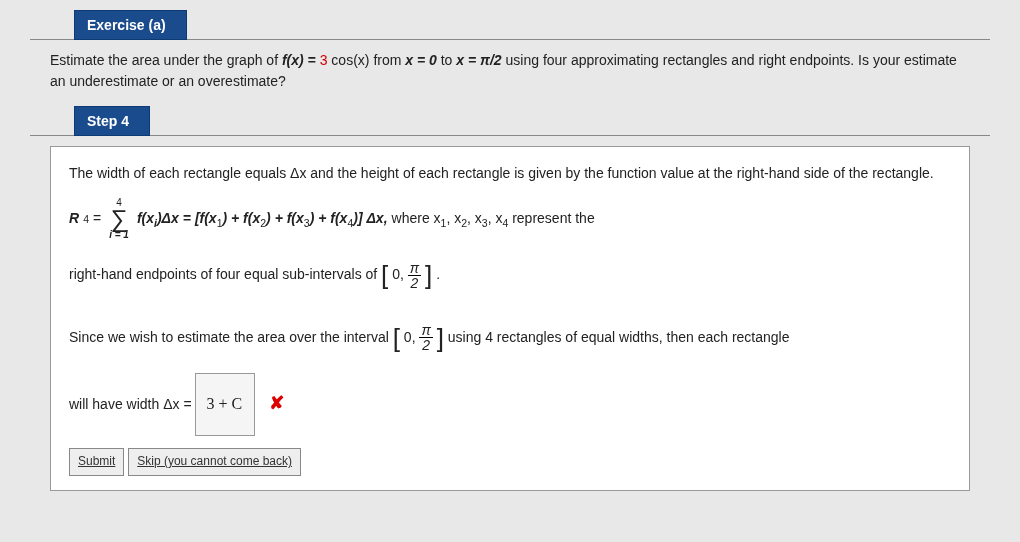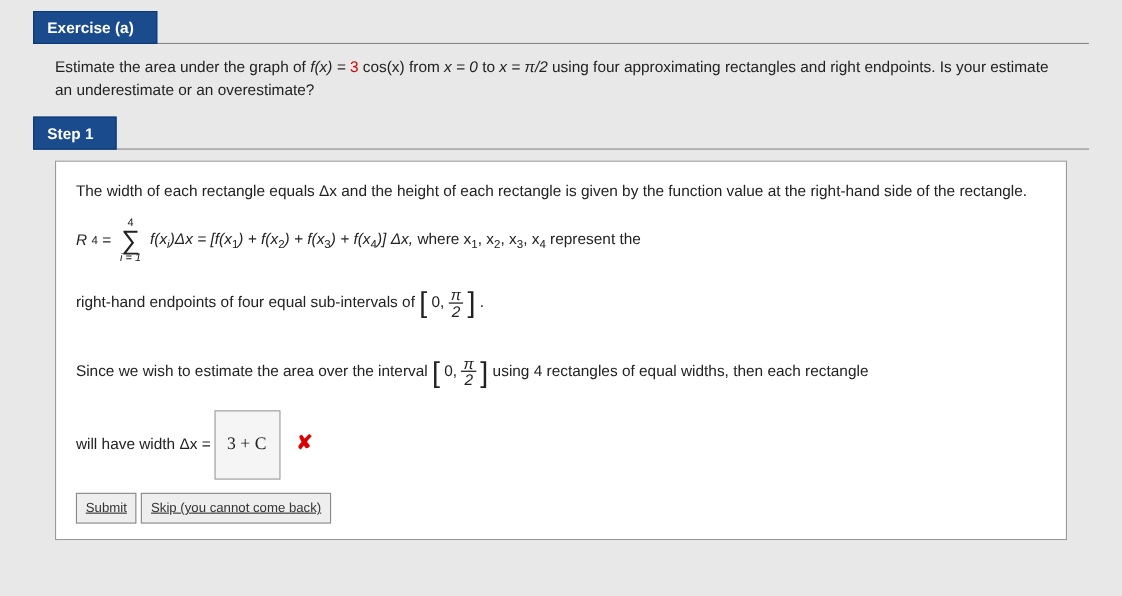--- a/index.html
+++ b/index.html
@@ -14,33 +14,34 @@
     overflow: hidden;
   }
   .section-header {
     display: inline-block;
     background: #1a4b8c;
     color: #fff;
     padding: 6px 20px 6px 12px;
     font-weight: bold;
     font-size: 14px;
     border: 1px solid #0d3a73;
+    margin-left: 44px;
   }
   .rule {
     border-top: 1px solid #888;
     margin-top: -1px;
   }
   .content-block {
     padding: 10px 20px 14px 20px;
     line-height: 1.5;
     font-size: 14px;
   }
   .sub { vertical-align: sub; font-size: 0.75em; }
   .red { color: #c00; }
-  .ital { font-style: italic; }
+  .ital { font-style: italic; font-weight: bold; }
   .step-block {
     border: 1px solid #999;
     background: #fff;
     padding: 14px 18px;
     line-height: 1.8;
   }
   .step-block p { margin-bottom: 12px; }
   .math-line { white-space: nowrap; }
   .sigma {
     display: inline-block;
@@ -108,21 +109,21 @@
   <span class="red">3</span>
   <span> cos(x)</span>
   <span> from </span>
   <span class="ital">x = 0</span>
   <span> to </span>
   <span class="ital">x = π/2</span>
   <span> using four approximating rectangles and right endpoints. Is your estimate an underestimate or an overestimate?</span>
 </div>
 
 <div>
-  <span class="section-header">Step 1</span>
+  <span class="section-header">Step 4</span>
   <div class="rule"></div>
 </div>
 
 <div class="content-block">
   <div class="step-block">
 
 
     <p>The width of each rectangle equals Δx and the height of each rectangle is given by the function value at the right-hand side of the rectangle.</p>
 
     <p class="math-line formula-row">

